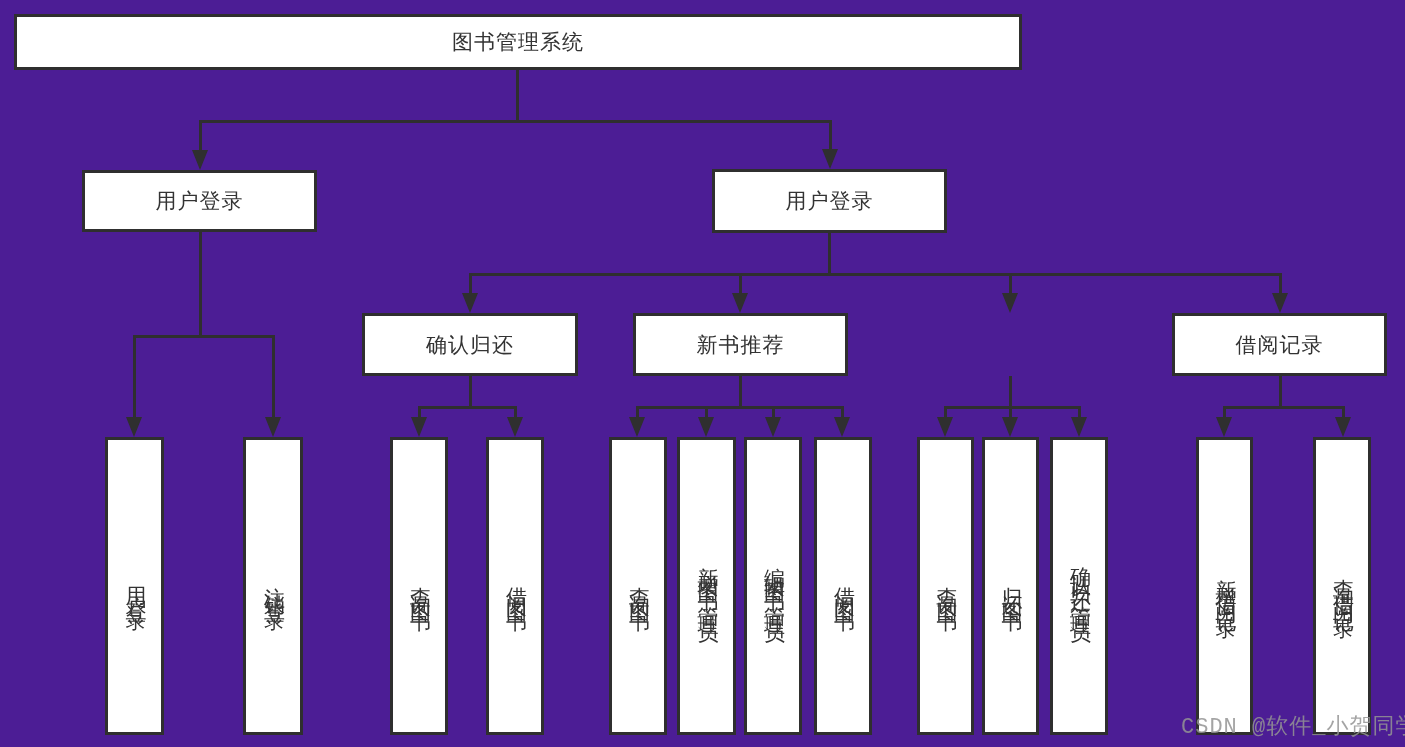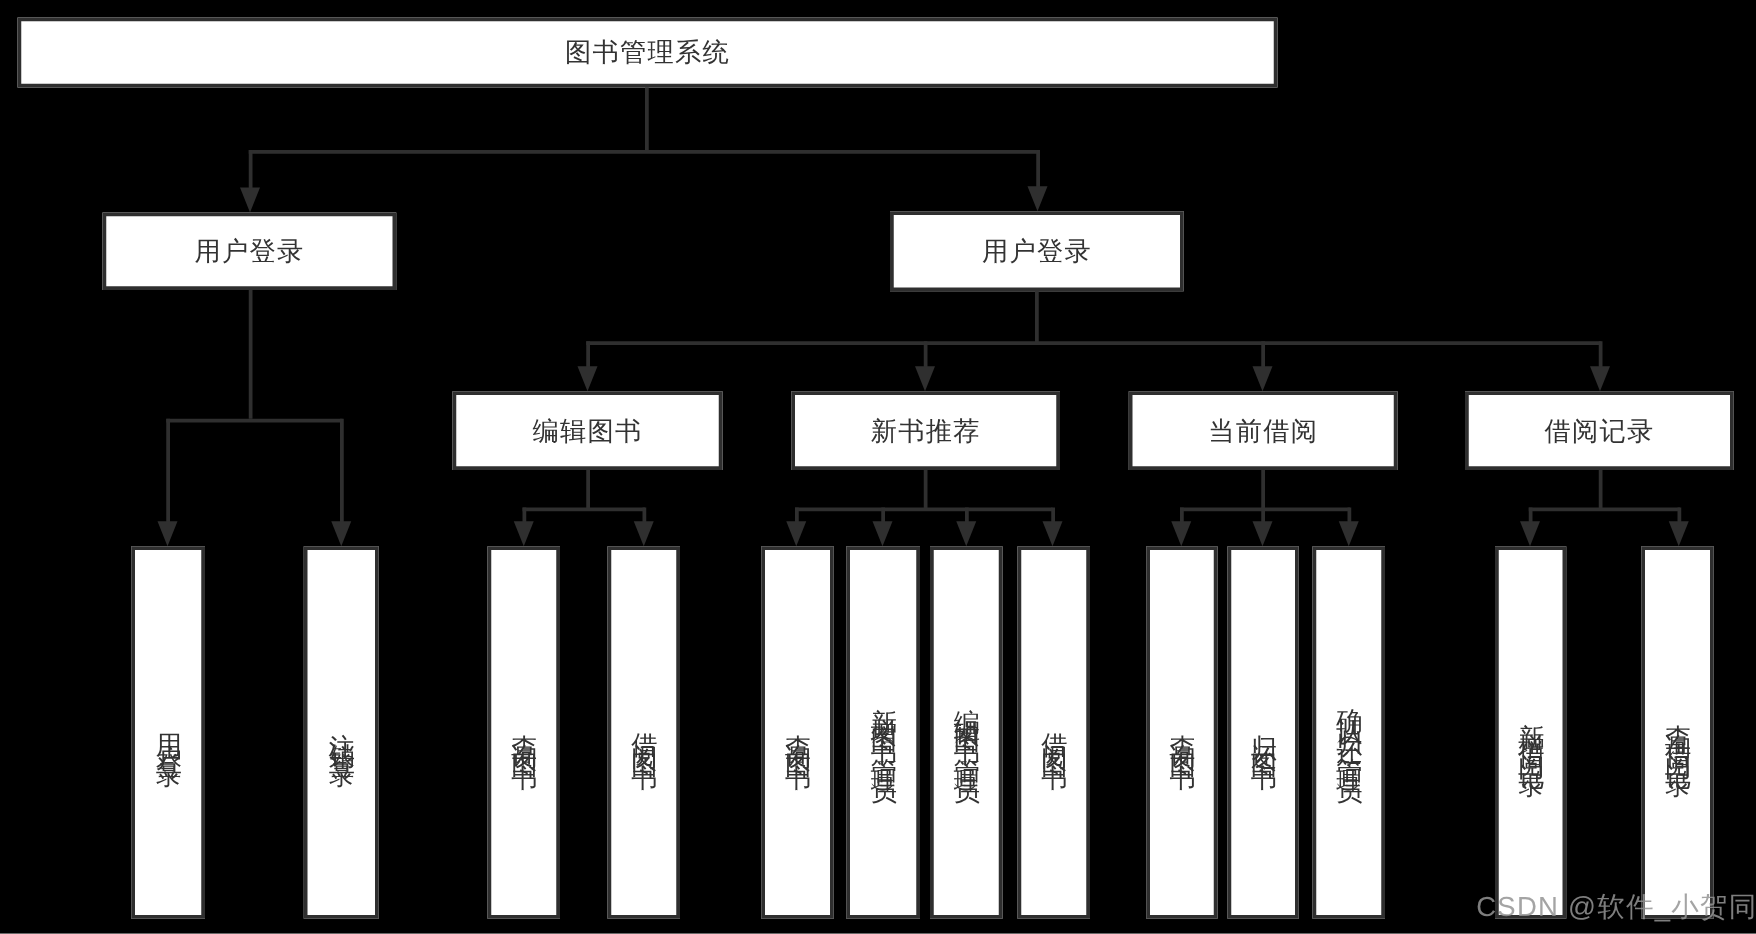--- a/index.html
+++ b/index.html
@@ -1,18 +1,18 @@
 <!DOCTYPE html>
 <html><head>
 <meta charset="utf-8">
 <style>
   html,body{margin:0;padding:0;background:#ffffff;}
   #stage{
-    position:relative;width:1405px;height:747px;background:#000000;
-    font-family:Liberation Sans, sans-serif;color:#333;overflow:hidden;
+    position:relative;width:1405px;height:747px;background:#4c1d95;
+    font-family:Liberation Mono, monospace;color:#333;overflow:hidden;
   }
   .box{
     position:absolute;background:#fff;border:3px solid #2f2f2f;box-sizing:border-box;
     display:flex;align-items:center;justify-content:center;color:#333;
   }
   .hbox{font-size:21px;letter-spacing:1px;white-space:nowrap;}
   .vbox{
     writing-mode:vertical-rl;text-orientation:mixed;
     font-size:21px;letter-spacing:8px;line-height:1;
   }
@@ -56,23 +56,22 @@
   <div class="hline" style="left:469px;top:273px;width:812px"></div>
   <div class="vline" style="left:469px;top:273px;height:22px"></div>
   <div class="arrow" style="left:462px;top:293px"></div>
   <div class="vline" style="left:739px;top:273px;height:22px"></div>
   <div class="arrow" style="left:732px;top:293px"></div>
   <div class="vline" style="left:1009px;top:273px;height:22px"></div>
   <div class="arrow" style="left:1002px;top:293px"></div>
   <div class="vline" style="left:1279px;top:273px;height:22px"></div>
   <div class="arrow" style="left:1272px;top:293px"></div>
 
-  <div class="box hbox" style="left:362px;top:313px;width:216px;height:63px">编辑图书</div>
+  <div class="box hbox" style="left:362px;top:313px;width:216px;height:63px">确认归还</div>
   <div class="box hbox" style="left:633px;top:313px;width:215px;height:63px">新书推荐</div>
-  <div class="box hbox" style="left:903px;top:313px;width:215px;height:63px">当前借阅</div>
   <div class="box hbox" style="left:1172px;top:313px;width:215px;height:63px">借阅记录</div>
 
   <div class="vline" style="left:469px;top:376px;height:31px"></div>
   <div class="hline" style="left:418px;top:406px;width:98px"></div>
   <div class="vline" style="left:418px;top:406px;height:13px"></div>
   <div class="arrow" style="left:411px;top:417px"></div>
   <div class="vline" style="left:514px;top:406px;height:13px"></div>
   <div class="arrow" style="left:507px;top:417px"></div>
 
   <div class="vline" style="left:739px;top:376px;height:31px"></div>

